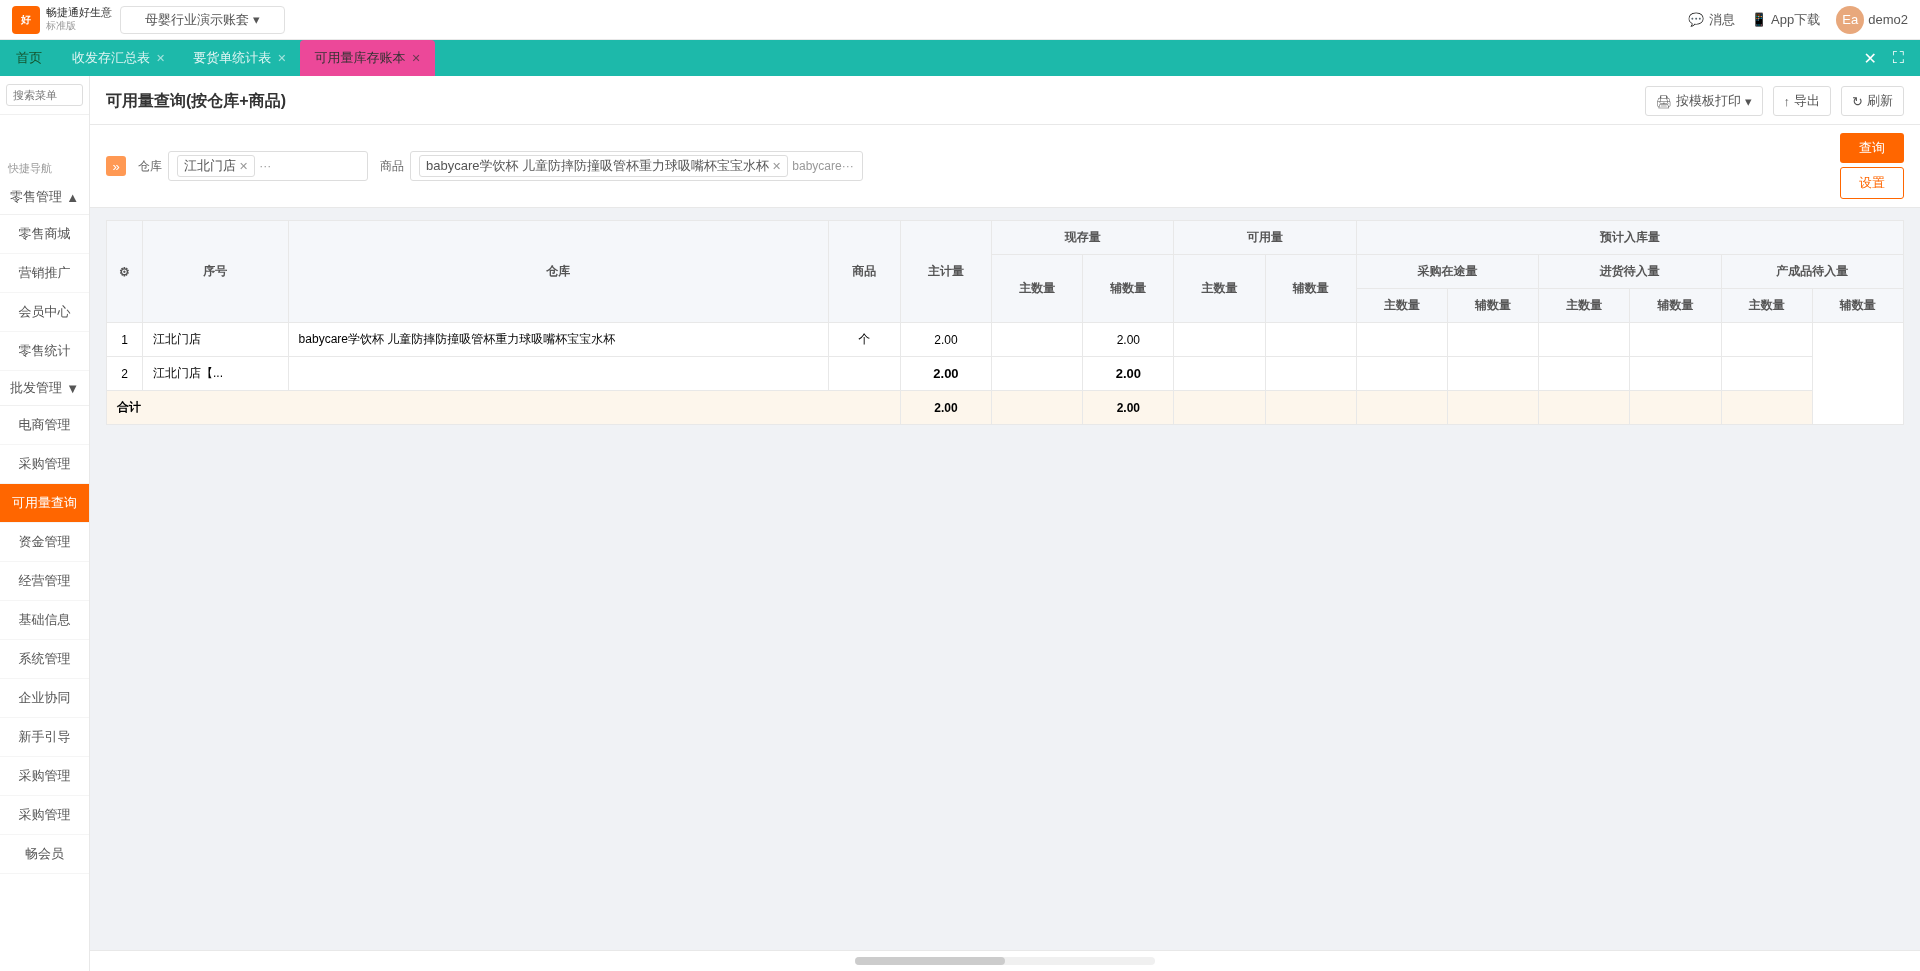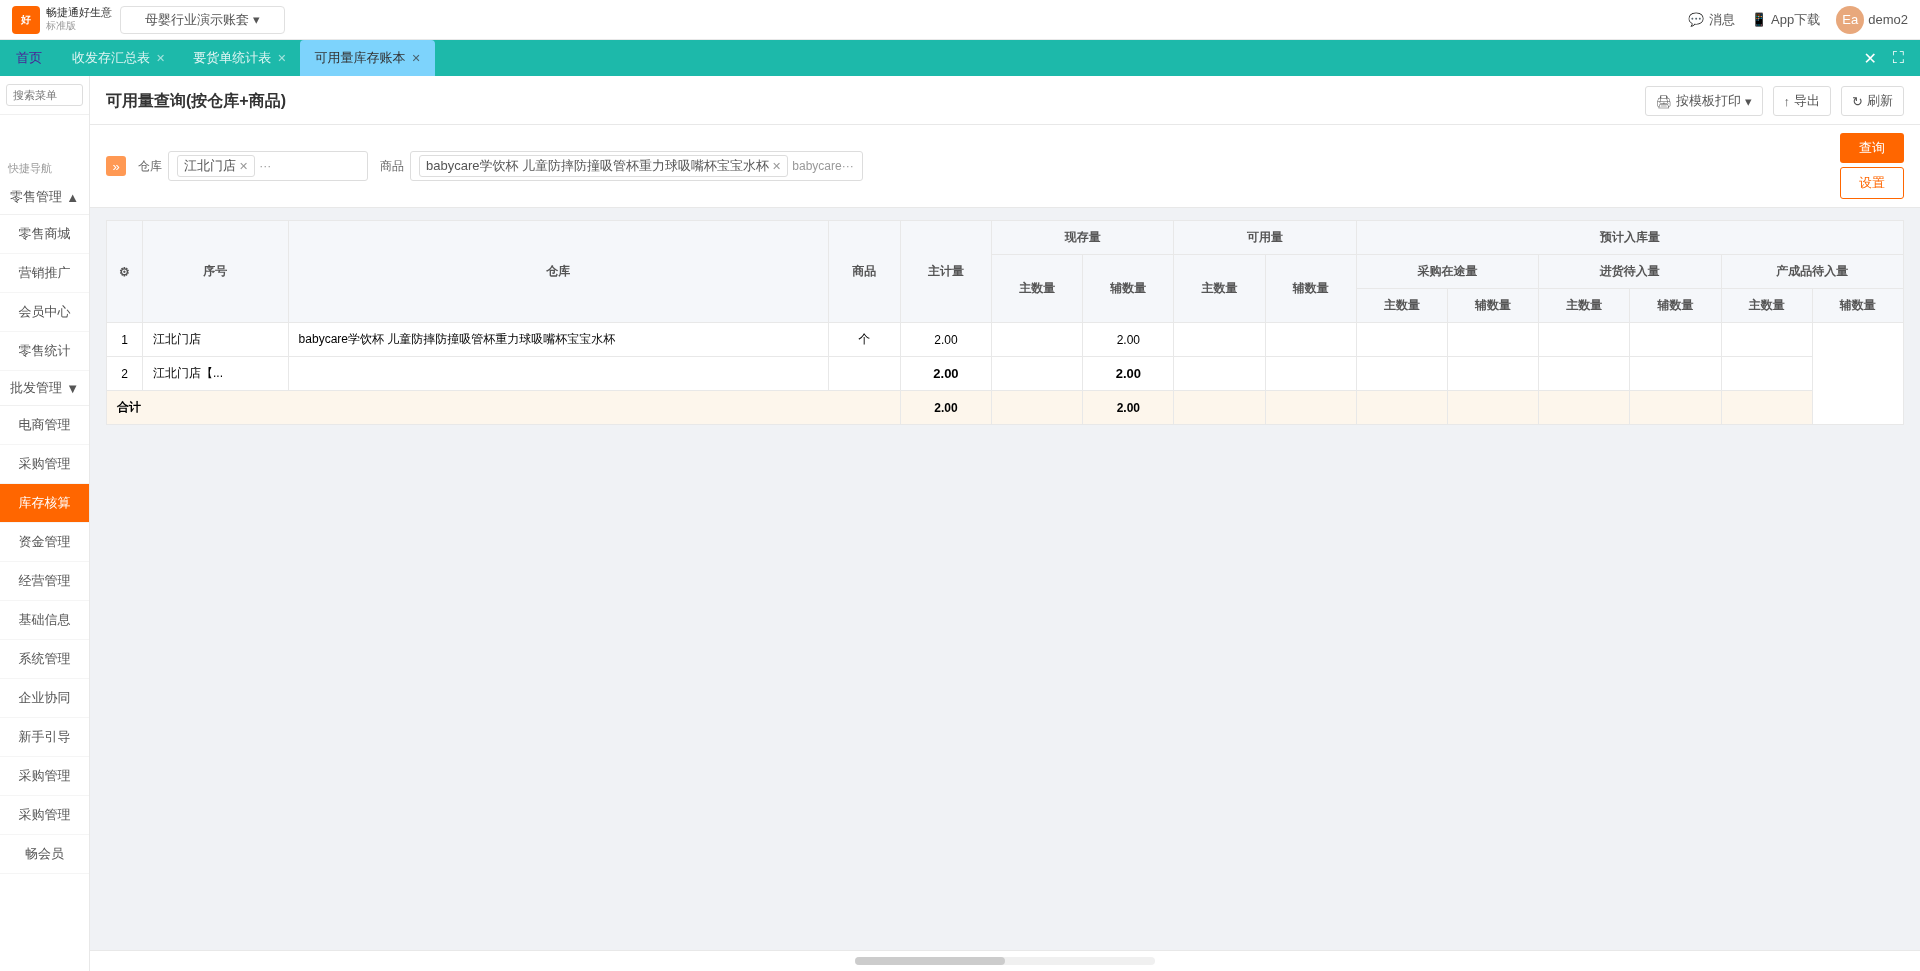--- a/index.html
+++ b/index.html
@@ -90,26 +90,26 @@
       padding: 0 14px;
       display: flex;
       align-items: center;
       gap: 6px;
       cursor: pointer;
       color: rgba(255,255,255,0.85);
       font-size: 13px;
       white-space: nowrap;
     }
     .nav-tab.active {
-      background: #7dd3fc;
+      background: #ec4899;
       color: #333;
       border-radius: 4px 4px 0 0;
     }
     .nav-tab.home {
-      color: #4c1d95;
+      color: #14532d;
       font-weight: 500;
       padding: 6px 16px;
     }
     .tab-close {
       font-size: 11px;
       opacity: 0.7;
       cursor: pointer;
     }
     .nav-tabs-right {
       margin-left: auto;
@@ -445,21 +445,21 @@
       <span>批发管理</span>
       <span>▼</span>
     </div>
     <div class="sidebar-item">
       <span>电商管理</span>
     </div>
     <div class="sidebar-item">
       <span>采购管理</span>
     </div>
     <div class="sidebar-item active">
-      <span>库存核算</span>
+      <span>可用量查询</span>
     </div>
     <div class="sidebar-item">
       <span>资金管理</span>
     </div>
     <div class="sidebar-item">
       <span>经营管理</span>
     </div>
     <div class="sidebar-item">
       <span>基础信息</span>
     </div>

